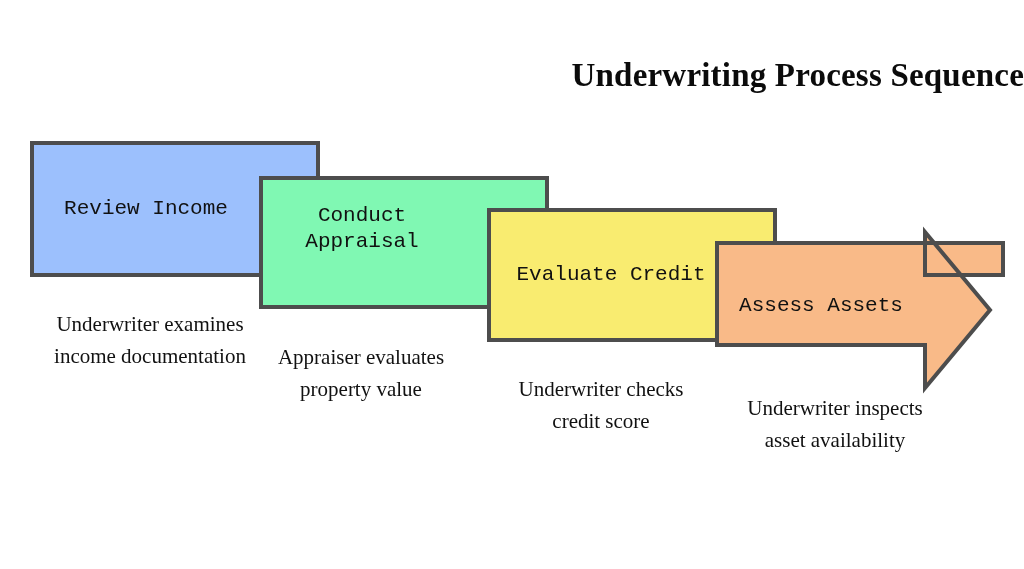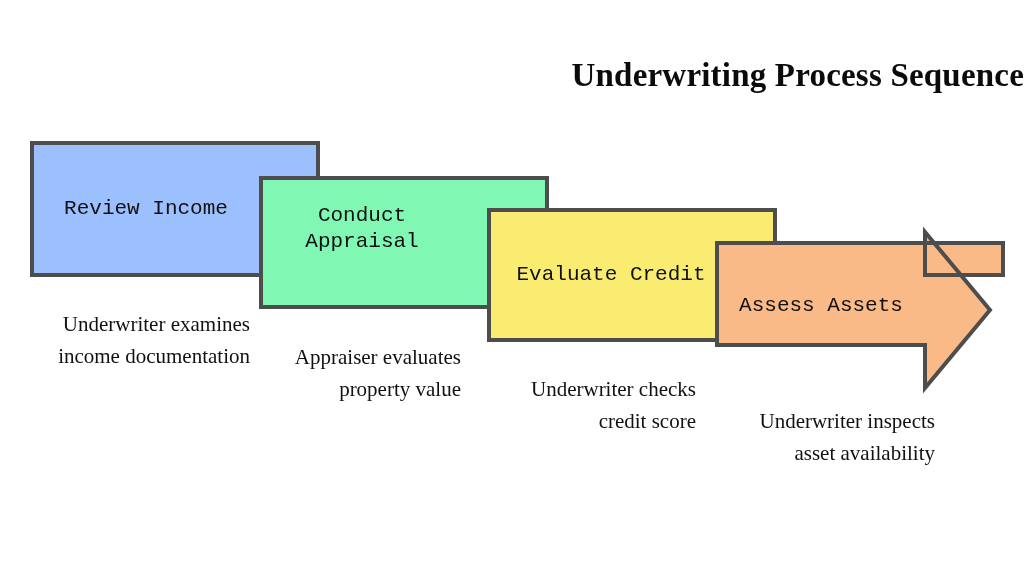--- a/index.html
+++ b/index.html
@@ -47,27 +47,27 @@
     text-align: center;
     font-family: Liberation Mono, monospace;
     white-space: pre-line;
     pointer-events: none;
   }
   .step-caption {
     position: absolute;
     color: #111111;
     font-size: 21px;
     line-height: 32px;
-    text-align: right;
+    text-align: center;
     font-family: "Liberation Serif", "DejaVu Serif", serif;
   }
   #cap-0 { left: 50px;  top: 308px; width: 200px; }
   #cap-1 { left: 261px; top: 341px; width: 200px; }
   #cap-2 { left: 506px; top: 373px; width: 190px; }
-  #cap-3 { left: 735px; top: 405px; width: 200px; }
+  #cap-3 { left: 735px; top: 392px; width: 200px; }
 
   #lbl-0 { left: 32px;  top: 196px; width: 228px; }
   #lbl-1 { left: 253px; top: 203px; width: 218px; }
   #lbl-2 { left: 502px; top: 262px; width: 218px; }
   #lbl-3 { left: 717px; top: 293px; width: 208px; }
 </style>
 </head>
 <body>
 
 <div id="canvas">

